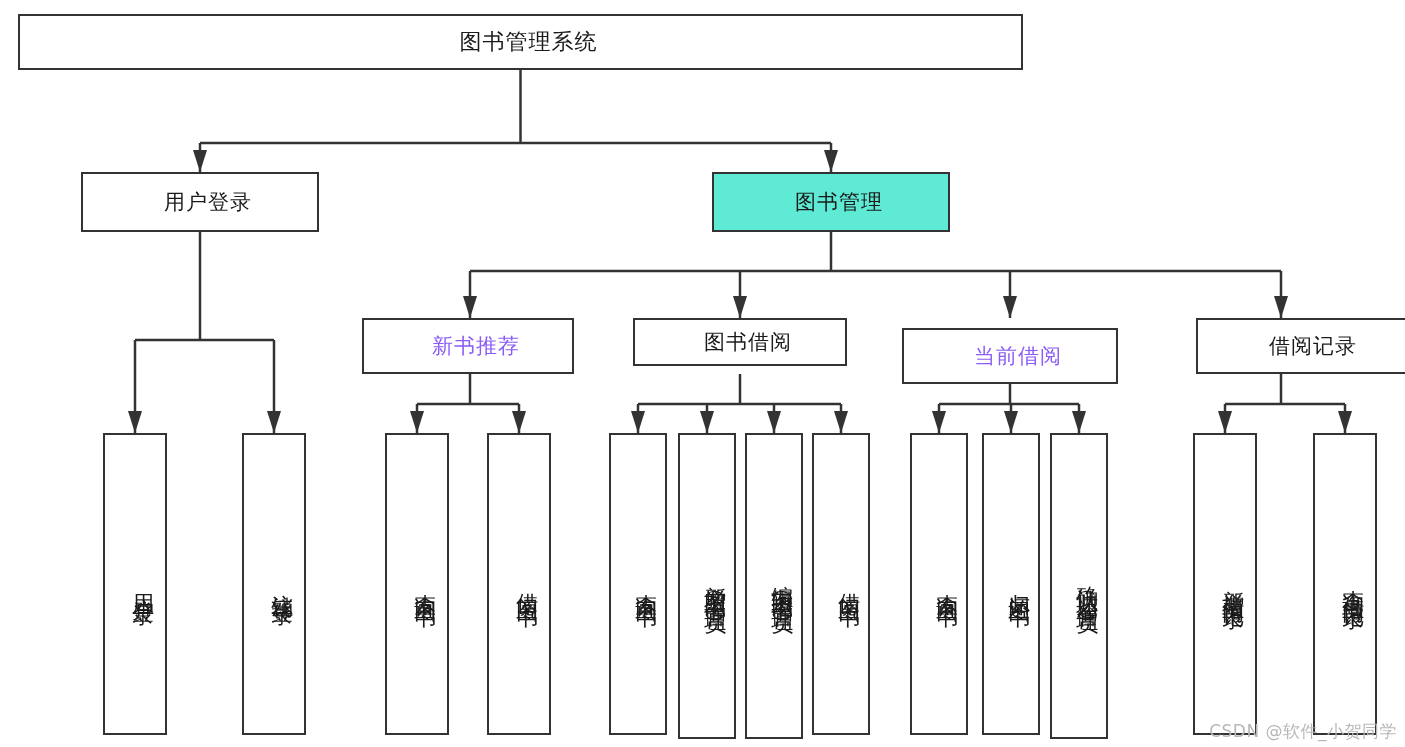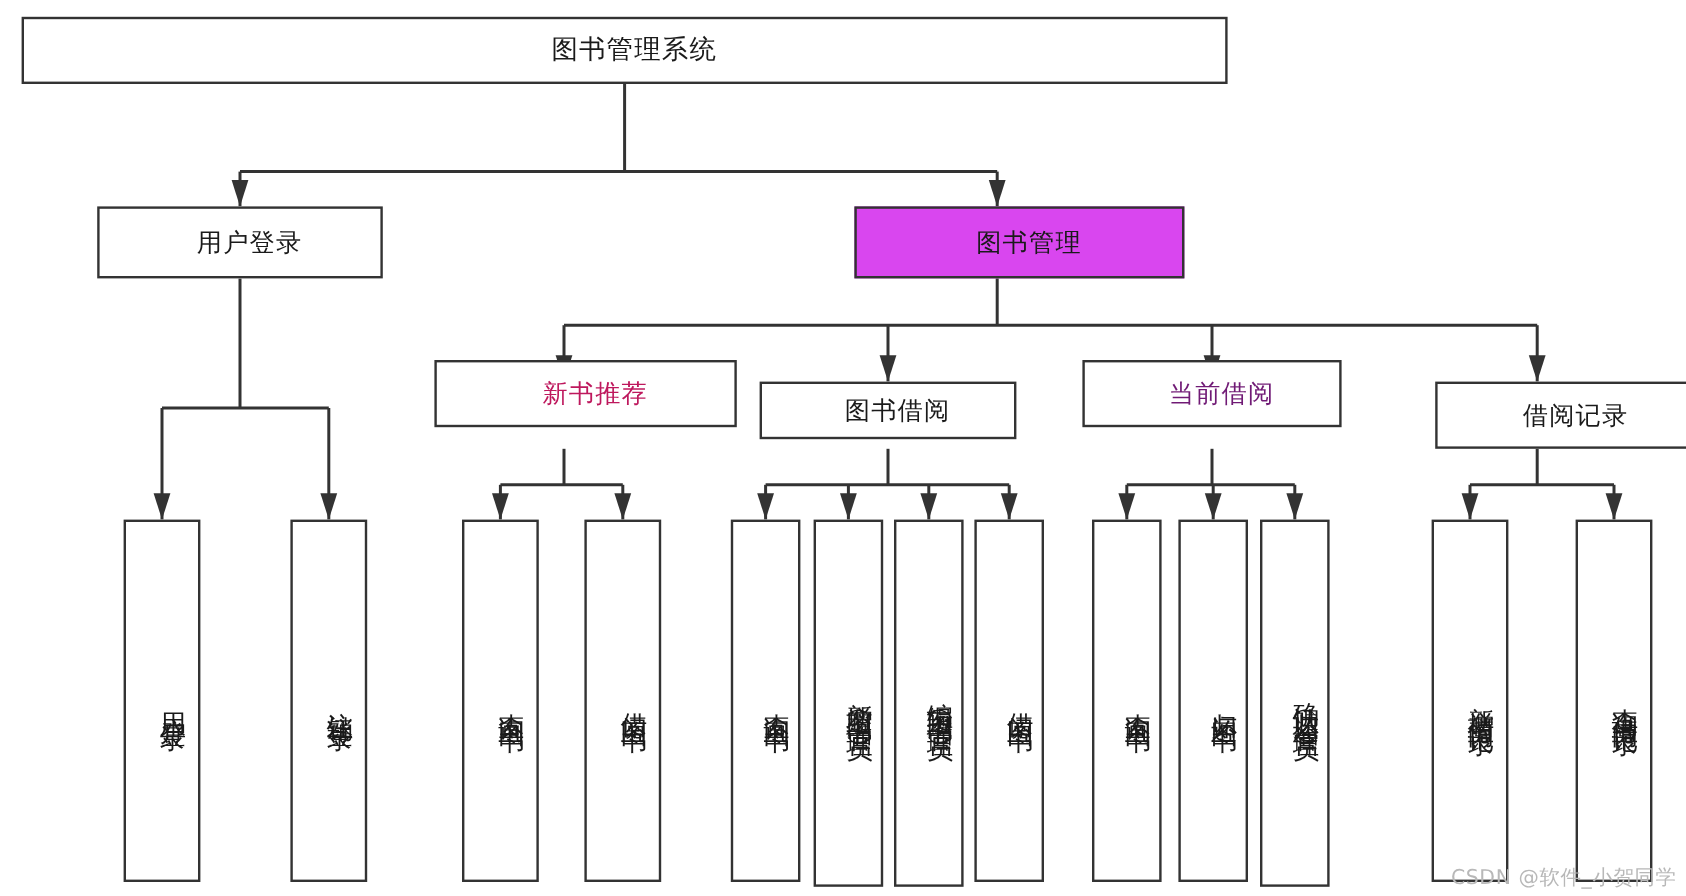--- a/index.html
+++ b/index.html
@@ -133,30 +133,30 @@
       <polygon points="1338,411 1352,411 1345,433" fill="#333333"></polygon>
     </svg>
 
   <div id="nodes">
       <div class="node horiz root" style="left: 18px; top: 14px; width: 1005px; height: 56px; border-color: rgb(51, 51, 51); background: rgb(255, 255, 255); color: rgb(26, 26, 26);">
         <span class="lbl">图书管理系统</span>
       </div>
       <div class="node horiz" style="left: 81px; top: 172px; width: 238px; height: 60px; border-color: rgb(51, 51, 51); background: rgb(255, 255, 255); color: rgb(26, 26, 26);">
         <span class="lbl">用户登录</span>
       </div>
-      <div class="node horiz" style="left: 712px; top: 172px; width: 275px; height: 60px; border-color: rgb(51, 51, 51); background: #d946ef; color: rgb(26, 26, 26);">
+      <div class="node horiz" style="left: 712px; top: 172px; width: 238px; height: 60px; border-color: rgb(51, 51, 51); background: #5eead4; color: rgb(26, 26, 26);">
         <span class="lbl">图书管理</span>
       </div>
-      <div class="node horiz" style="left: 362px; top: 300px; width: 252px; height: 56px; border-color: rgb(51, 51, 51); background: rgb(255, 255, 255); color: #be185d;">
+      <div class="node horiz" style="left: 362px; top: 318px; width: 212px; height: 56px; border-color: rgb(51, 51, 51); background: rgb(255, 255, 255); color: #8b5cf6;">
         <span class="lbl">新书推荐</span>
       </div>
       <div class="node horiz" style="left: 633px; top: 318px; width: 214px; height: 48px; border-color: rgb(51, 51, 51); background: rgb(255, 255, 255); color: rgb(26, 26, 26);">
         <span class="lbl">图书借阅</span>
       </div>
-      <div class="node horiz" style="left: 902px; top: 300px; width: 216px; height: 56px; border-color: rgb(51, 51, 51); background: rgb(255, 255, 255); color: #701a75;">
+      <div class="node horiz" style="left: 902px; top: 328px; width: 216px; height: 56px; border-color: rgb(51, 51, 51); background: rgb(255, 255, 255); color: #8b5cf6;">
         <span class="lbl">当前借阅</span>
       </div>
       <div class="node horiz" style="left: 1172px; top: 318px; width: 218px; height: 56px; border-color: rgb(51, 51, 51); background: rgb(255, 255, 255); color: rgb(26, 26, 26); margin-left: 24px;">
         <span class="lbl">借阅记录</span>
       </div>
       <div class="node vert" style="left: 103px; top: 433px; width: 64px; height: 302px; border-color: rgb(51, 51, 51); background: rgb(255, 255, 255); color: rgb(26, 26, 26);">
         <span class="lbl">用户登录</span>
       </div>
       <div class="node vert" style="left: 242px; top: 433px; width: 64px; height: 302px; border-color: rgb(51, 51, 51); background: rgb(255, 255, 255); color: rgb(26, 26, 26);">
         <span class="lbl">注销登录</span>

